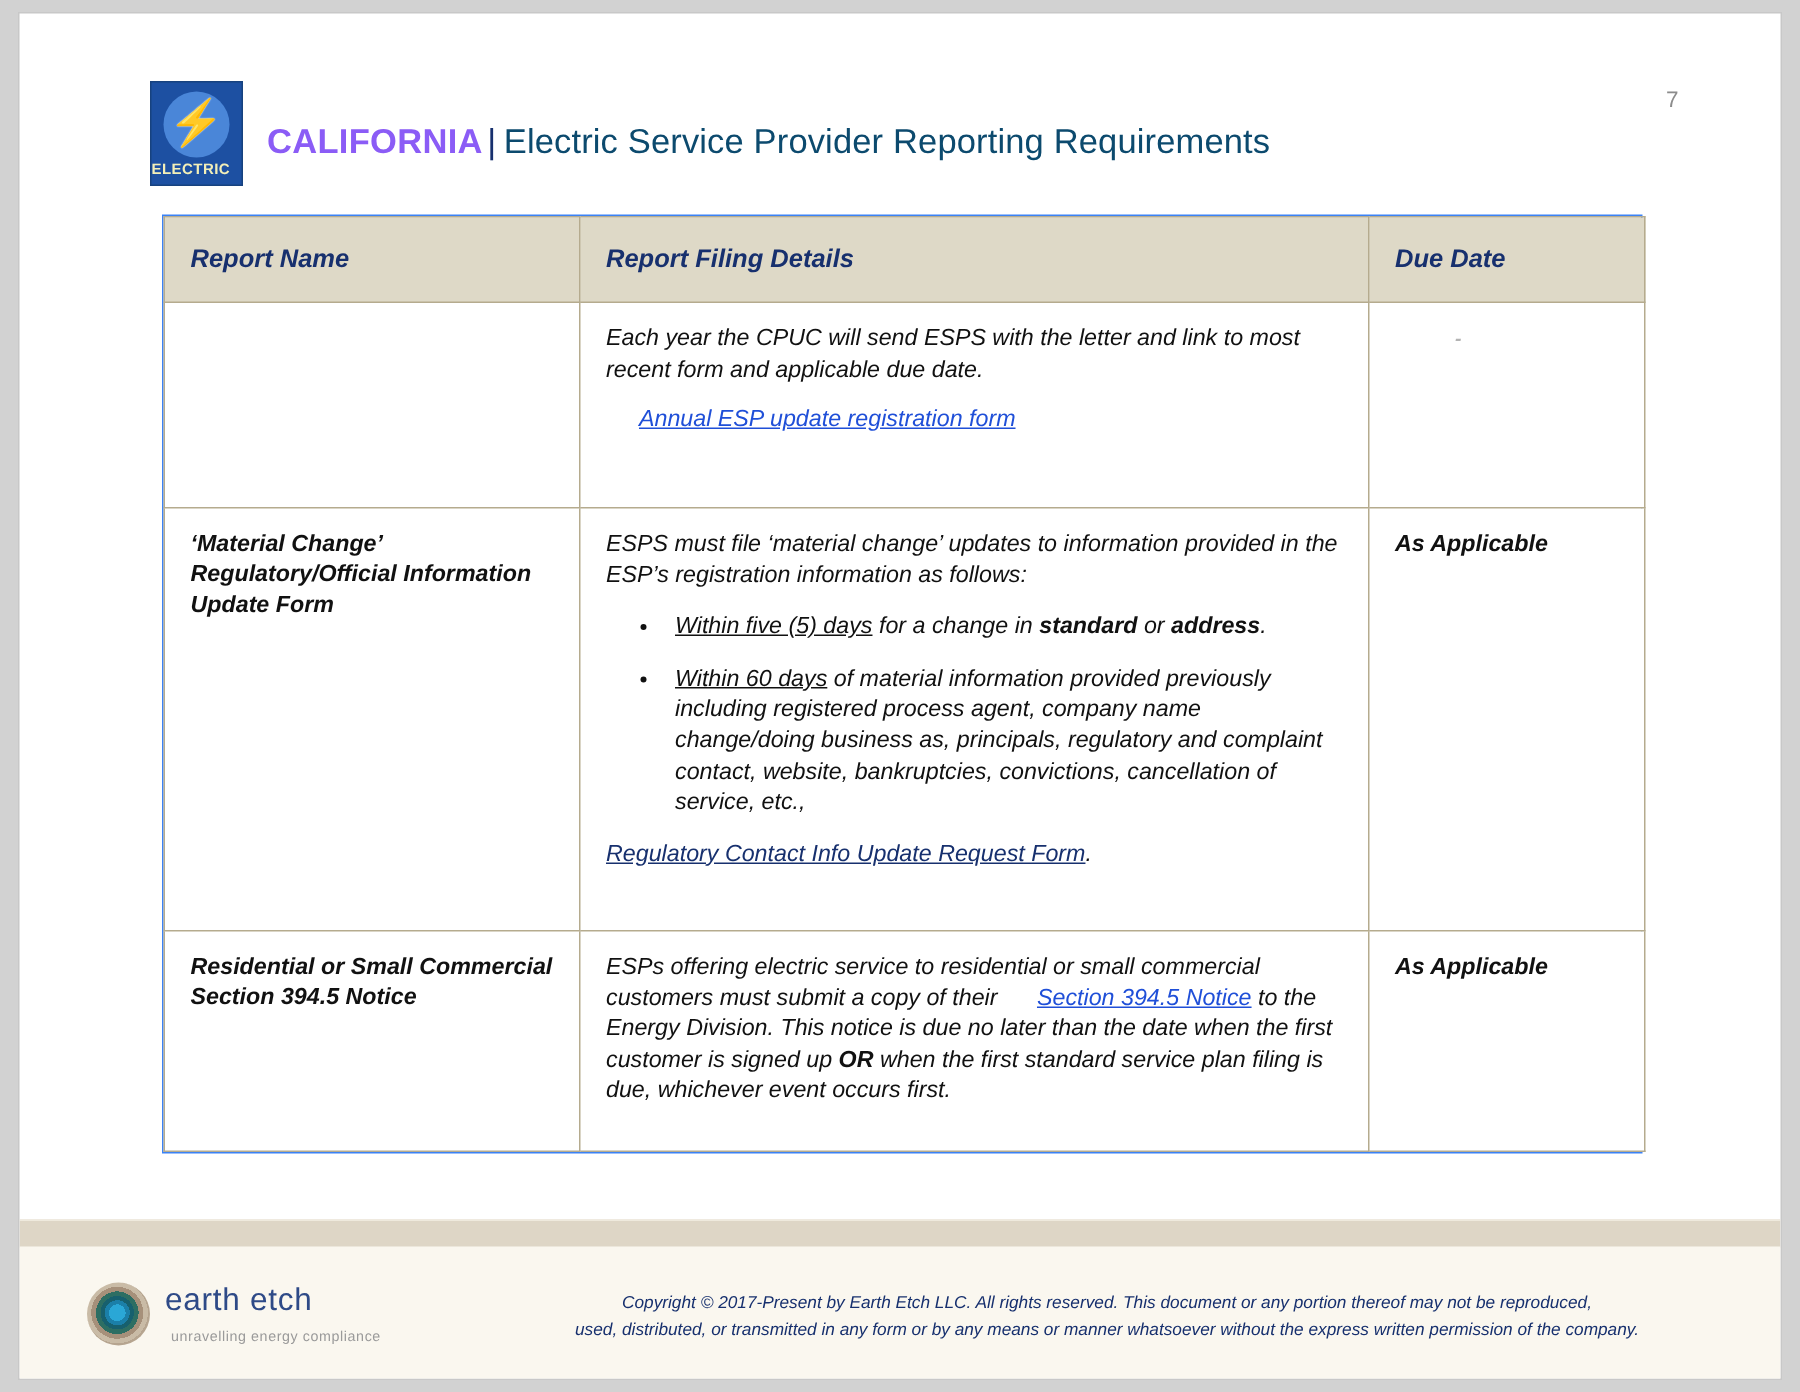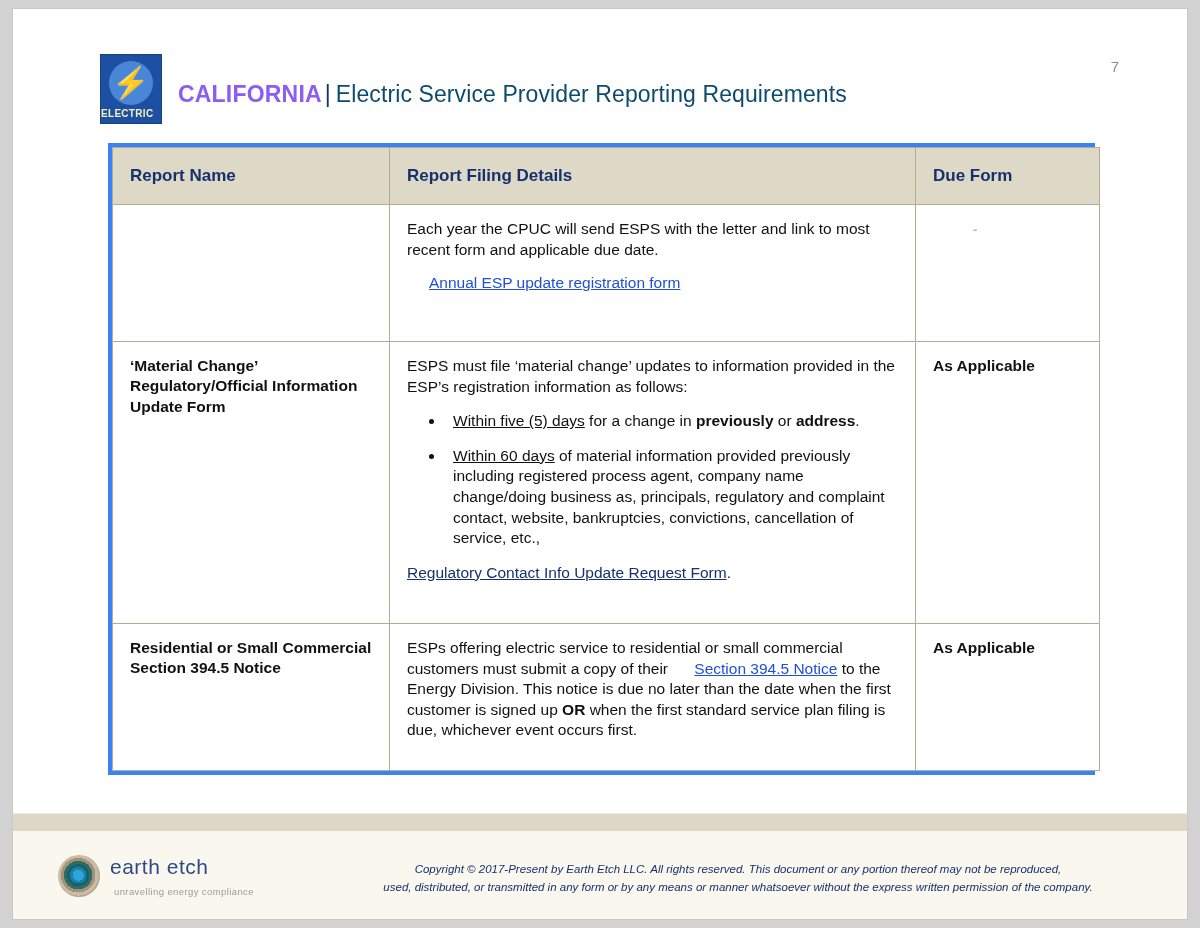--- a/index.html
+++ b/index.html
@@ -104,23 +104,24 @@
     font-size: 15px;
     color: #8c8c8c;
   }
 
   
   .table {
     position: absolute;
     left: 95px;
     top: 134px;
     width: 987px;
-    border: 4px solid #3b82f6;
+    border: 1px solid #3b82f6;
     border-collapse: collapse;
     box-sizing: border-box;
+    font-style: italic;
   }
   table {
     width: 100%;
     border-collapse: collapse;
     table-layout: fixed;
   }
   col.c1 { width: 277px; }
   col.c2 { width: 526px; }
   col.c3 { width: 184px; }
 
@@ -287,21 +288,21 @@
     <table>
       <colgroup>
         <col class="c1">
           <col class="c2">
           <col class="c3">
       </colgroup>
       <thead>
         <tr>
           <th>Report Name</th>
           <th>Report Filing Details</th>
-          <th>Due Form</th>
+          <th>Due Date</th>
         </tr>
       </thead>
       <tbody>
 
         <tr class="row1">
           <td class="namecell"></td>
           <td>
             <p class="cell-p">Each year the CPUC will send ESPS with the letter and link to most recent form and applicable due date.</p>
             <p class="cell-p">
               <a href="#" class="link">Annual ESP update registration form</a>
@@ -310,21 +311,21 @@
           <td class="duecell">
             <span class="dash-mark">-</span>
           </td>
         </tr>
 
         <tr class="row2">
           <td class="namecell">‘Material Change’ Regulatory/Official Information Update Form</td>
           <td>
             <p class="cell-p">ESPS must file ‘material change’ updates to information provided in the ESP’s registration information as follows:</p>
             <ul class="bullets">
-              <li><span class="ul-plain">Within five (5) days</span><span> for a change in </span><span class="bold">previously</span><span> or </span><span class="bold">address</span><span>.</span></li>
+              <li><span class="ul-plain">Within five (5) days</span><span> for a change in </span><span class="bold">standard</span><span> or </span><span class="bold">address</span><span>.</span></li>
               <li><span class="ul-plain">Within 60 days</span><span> of material information provided previously including registered process agent, company name change/doing business as, principals, regulatory and complaint contact, website, bankruptcies, convictions, cancellation of service, etc.,</span></li>
             </ul>
             <p class="cell-p"><a href="#" class="link-dark">Regulatory Contact Info Update Request Form</a><span>.</span></p>
           </td>
           <td class="duecell">As Applicable</td>
         </tr>
 
         <tr class="row3">
           <td class="namecell">Residential or Small Commercial Section 394.5 Notice</td>
           <td>

